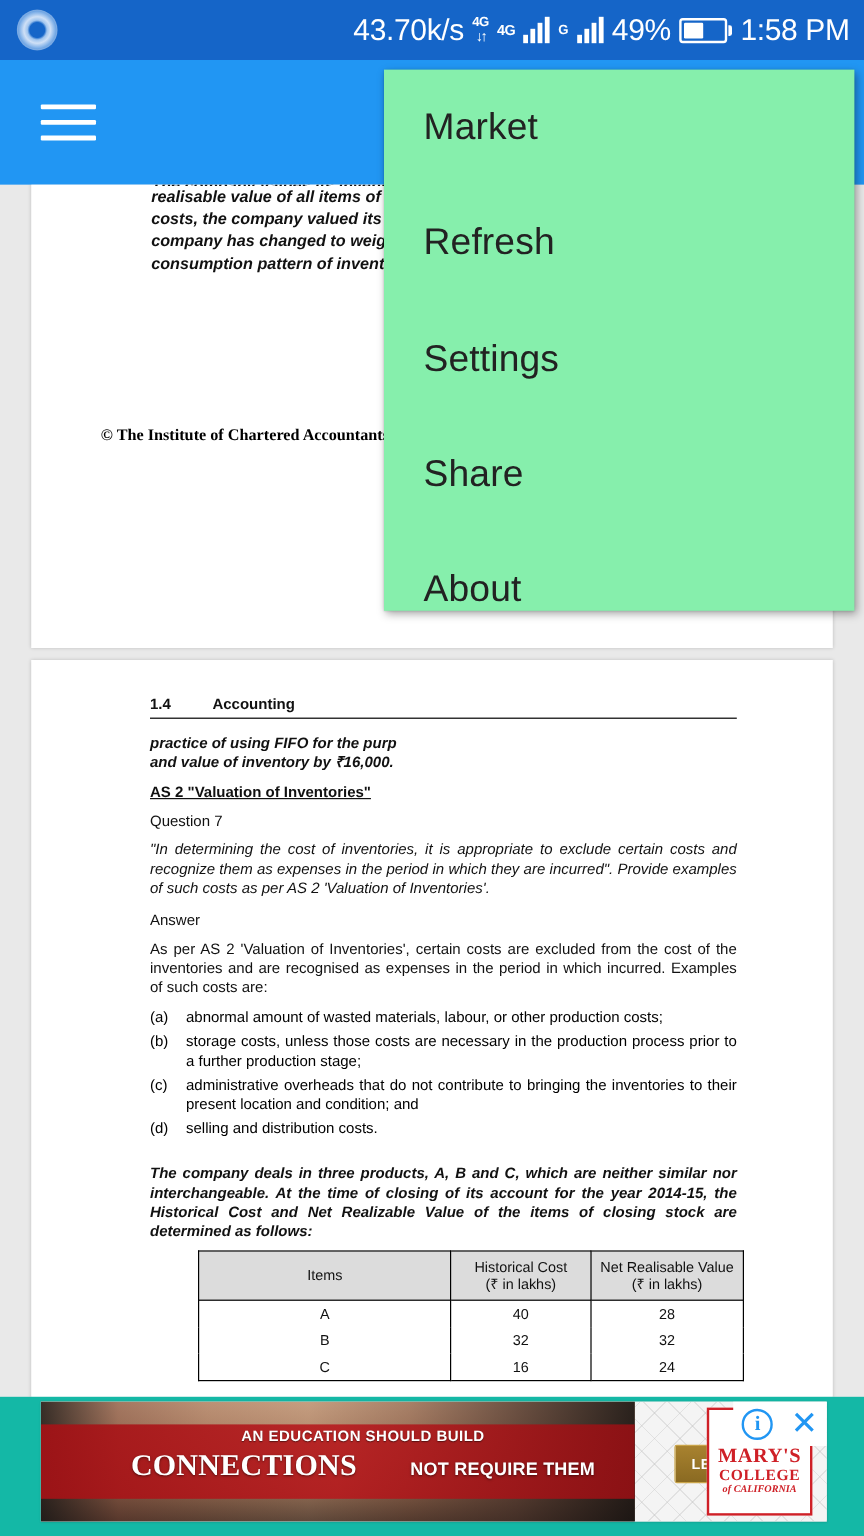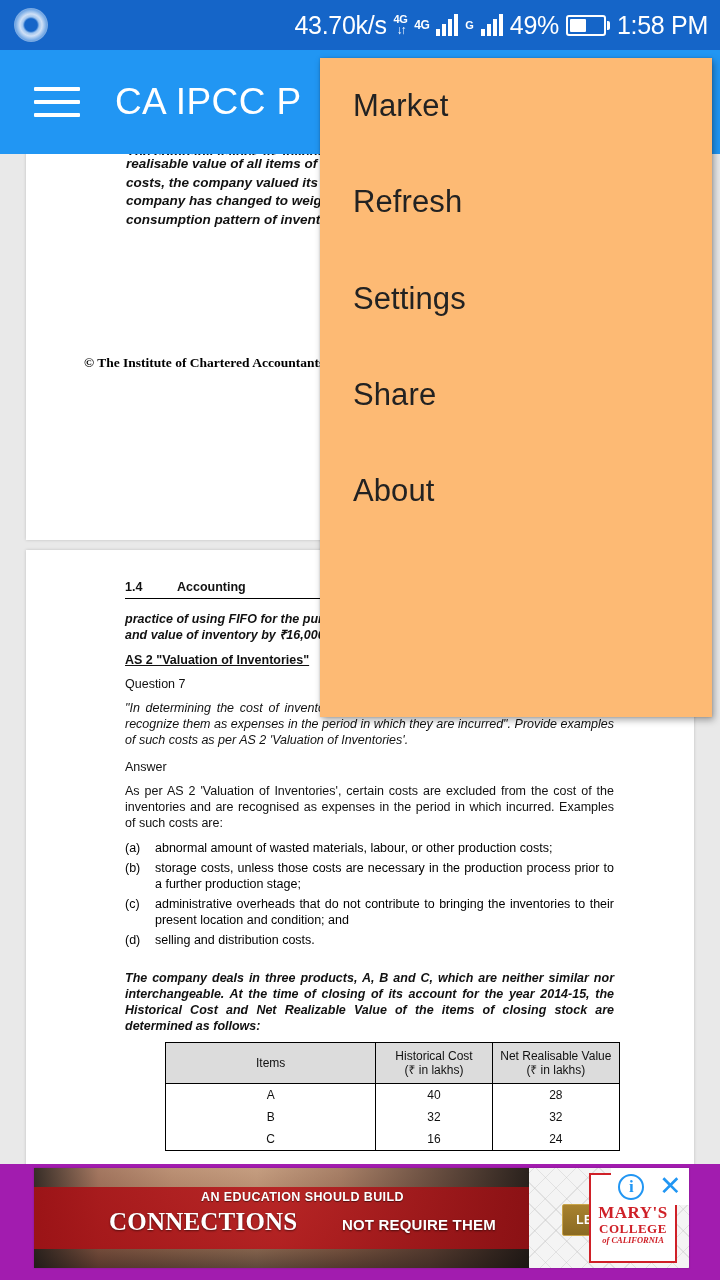--- a/index.html
+++ b/index.html
@@ -119,33 +119,33 @@
   table.stk th, table.stk td {
     border: 1.4px solid #000; text-align: center; font-weight: normal;
   }
   table.stk thead th { background: #dcdcdc; padding: 6px 2px; line-height: 14px; }
   table.stk tbody td { padding: 4px 2px; border-top: none; border-bottom: none; }
   table.stk tbody tr:last-child td { border-bottom: 1.4px solid #000; }
   table.stk tbody td.itm { border-left: 1.4px solid #000; border-right: 1.4px solid #000; }
 
   
   .menu {
-    position: absolute; top: 58px; left: 320px; width: 392px; height: 659px;
-    background: #fdba74; z-index: 40;
+    position: absolute; top: 58px; left: 320px; width: 392px; height: 451px;
+    background: #86efac; z-index: 40;
     box-shadow: 2px 3px 7px rgba(0,0,0,.34), 0 0 2px rgba(0,0,0,.18);
   }
   .menu-item {
     height: 96.3px; display: flex; align-items: center; padding-left: 33px;
     font-size: 31px; color: #222; cursor: pointer; letter-spacing: .1px;
   }
 
   
   .adwrap {
     position: absolute; left: 0; bottom: 0; width: 720px; height: 116px;
-    background: #a21caf;
+    background: #14b8a6;
   }
   .ad {
     position: absolute; left: 34px; top: 4px; width: 655px; height: 100px;
     background: #f4f4f4; overflow: hidden;
     box-shadow: 0 0 2px rgba(0,0,0,.2);
   }
   .ad-creative {
     position: absolute; left: 0; top: 0; width: 495px; height: 100px;
     background:
       linear-gradient(90deg, rgba(30,26,24,.85) 0%, rgba(120,70,55,.45) 13%, rgba(160,110,85,.3) 28%,
@@ -247,21 +247,20 @@
       <span class="sb-clock">1:58 PM</span>
     </div>
   </div>
 
   <div class="appbar">
     <div class="hamburger">
       <span></span>
         <span></span>
         <span></span>
     </div>
-    <div class="apptitle">CA IPCC P</div>
   </div>
 
   <div class="viewer">
 
     <div class="page page-a">
       <div class="doc-para-top">
         <span class="cut">The company values its inventory</span>
         <div>realisable value of all items of inve</div>
         <div>costs, the company valued its inv</div>
         <div>company has changed to weig</div>

